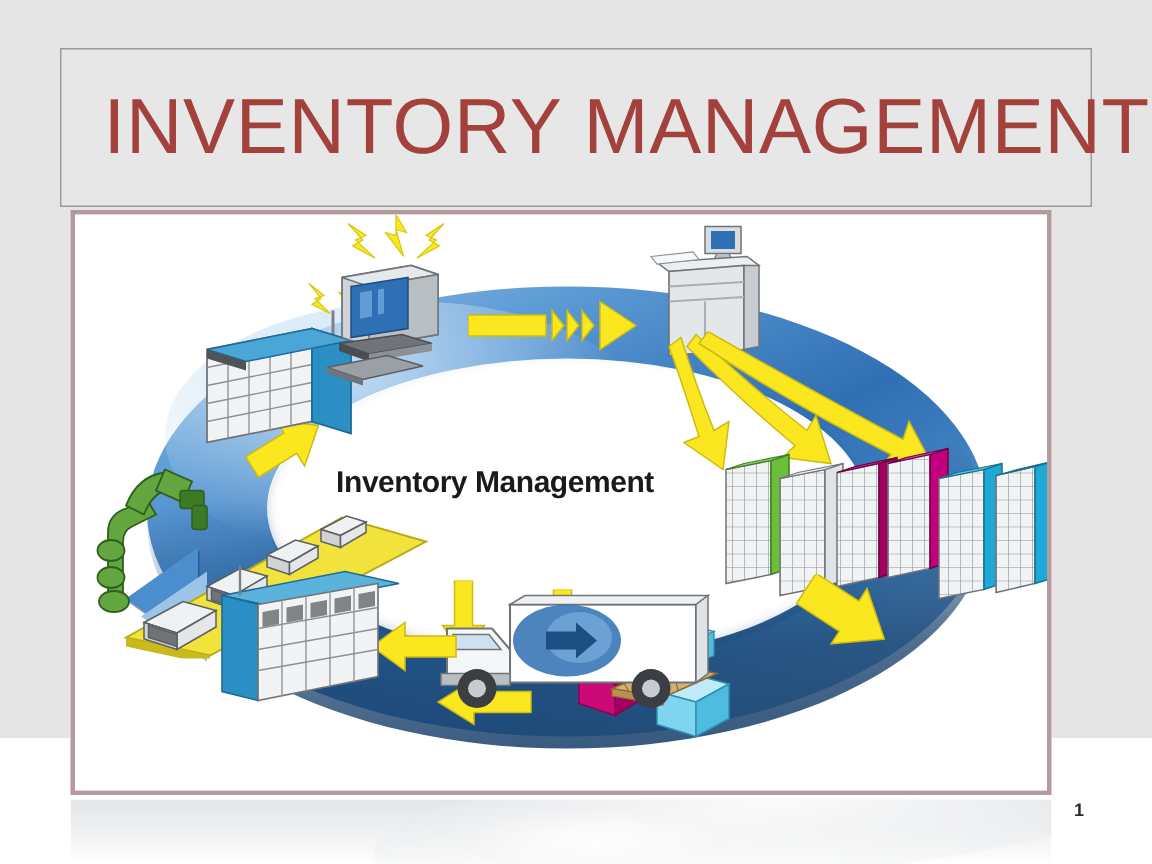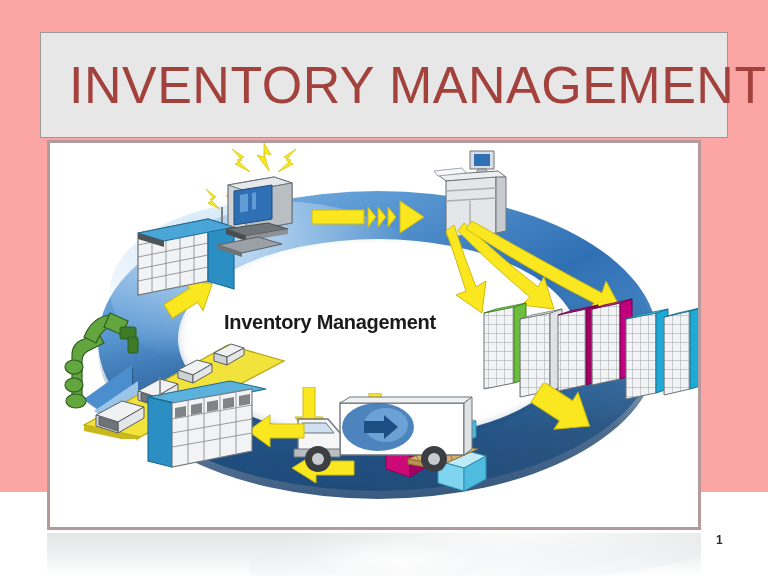--- a/index.html
+++ b/index.html
@@ -6,21 +6,21 @@
     margin: 0; padding: 0;
     width: 768px; height: 576px;
     background: #ffffff;
     font-family: "Liberation Sans", sans-serif;
     overflow: hidden;
   }
   #slide {
     position: relative;
     width: 768px;
     height: 492px;
-    background: #fca5a5;
+    background: #e5e5e5;
   }
 
   
   #title-box {
     position: absolute;
     left: 40px; top: 32px;
     width: 688px; height: 106px;
     background: #e7e7e7;
     border: 1px solid #9a9a9a;
     box-sizing: border-box;

